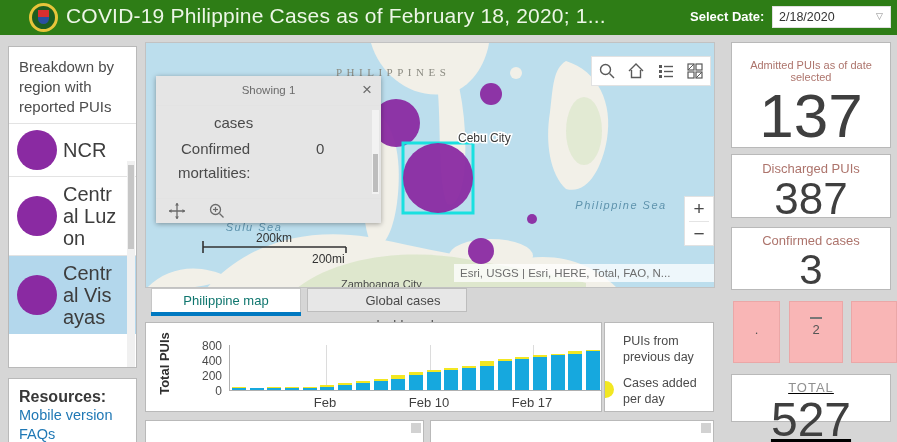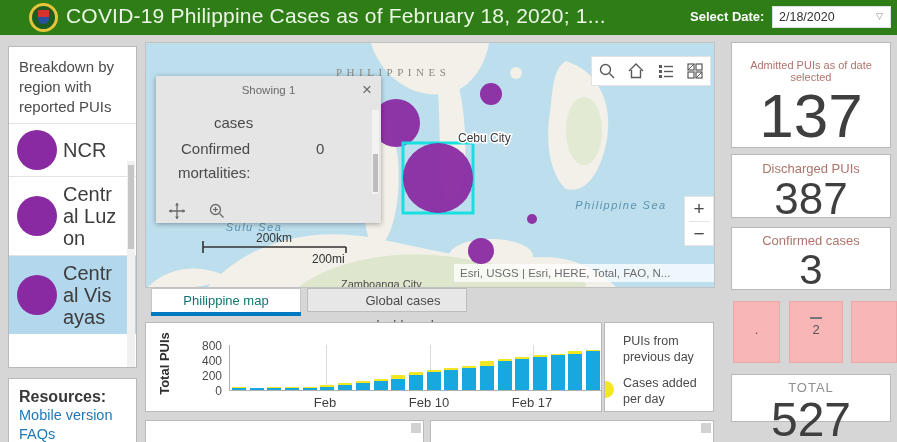--- a/index.html
+++ b/index.html
@@ -99,21 +99,21 @@
   #discharged-panel .stat-value { font-size:44px; line-height:46px; }
   #confirmed-panel { left:731px; top:227px; width:160px; height:63px; }
   #confirmed-panel .stat-label { font-size:13px; margin-top:5px; }
   #confirmed-panel .stat-value { font-size:42px; line-height:44px; }
   .pink-box { position:absolute; top:301px; height:62px; background:#f9b6b6; border:1px solid #eba7a7; }
   #pink-0 { left:733px; width:47px; }
   #pink-1 { left:789px; width:54px; }
   #pink-2 { left:851px; width:46px; }
   .pink-text { position:absolute; left:0; right:0; top:20px; text-align:center; font-size:13px; color:#555; }
   #pink-1 .pink-text::before { content:""; position:absolute; left:50%; top:-5px; width:12px; margin-left:-6px; height:1.5px; background:#777; }
-  #total-panel { left:731px; top:374px; width:160px; height:48px; }
+  #total-panel { left:731px; top:374px; width:160px; height:48px;text-decoration:underline; }
   #total-panel .stat-label { font-size:13px; color:#8f8f8f; letter-spacing:1px; margin-top:5px; }
   #total-panel .stat-value { font-size:48px; line-height:50px; }
 </style>
 </head>
 <body>
 
 <div id="app">
 
   <div id="header">
     <div id="logo">

